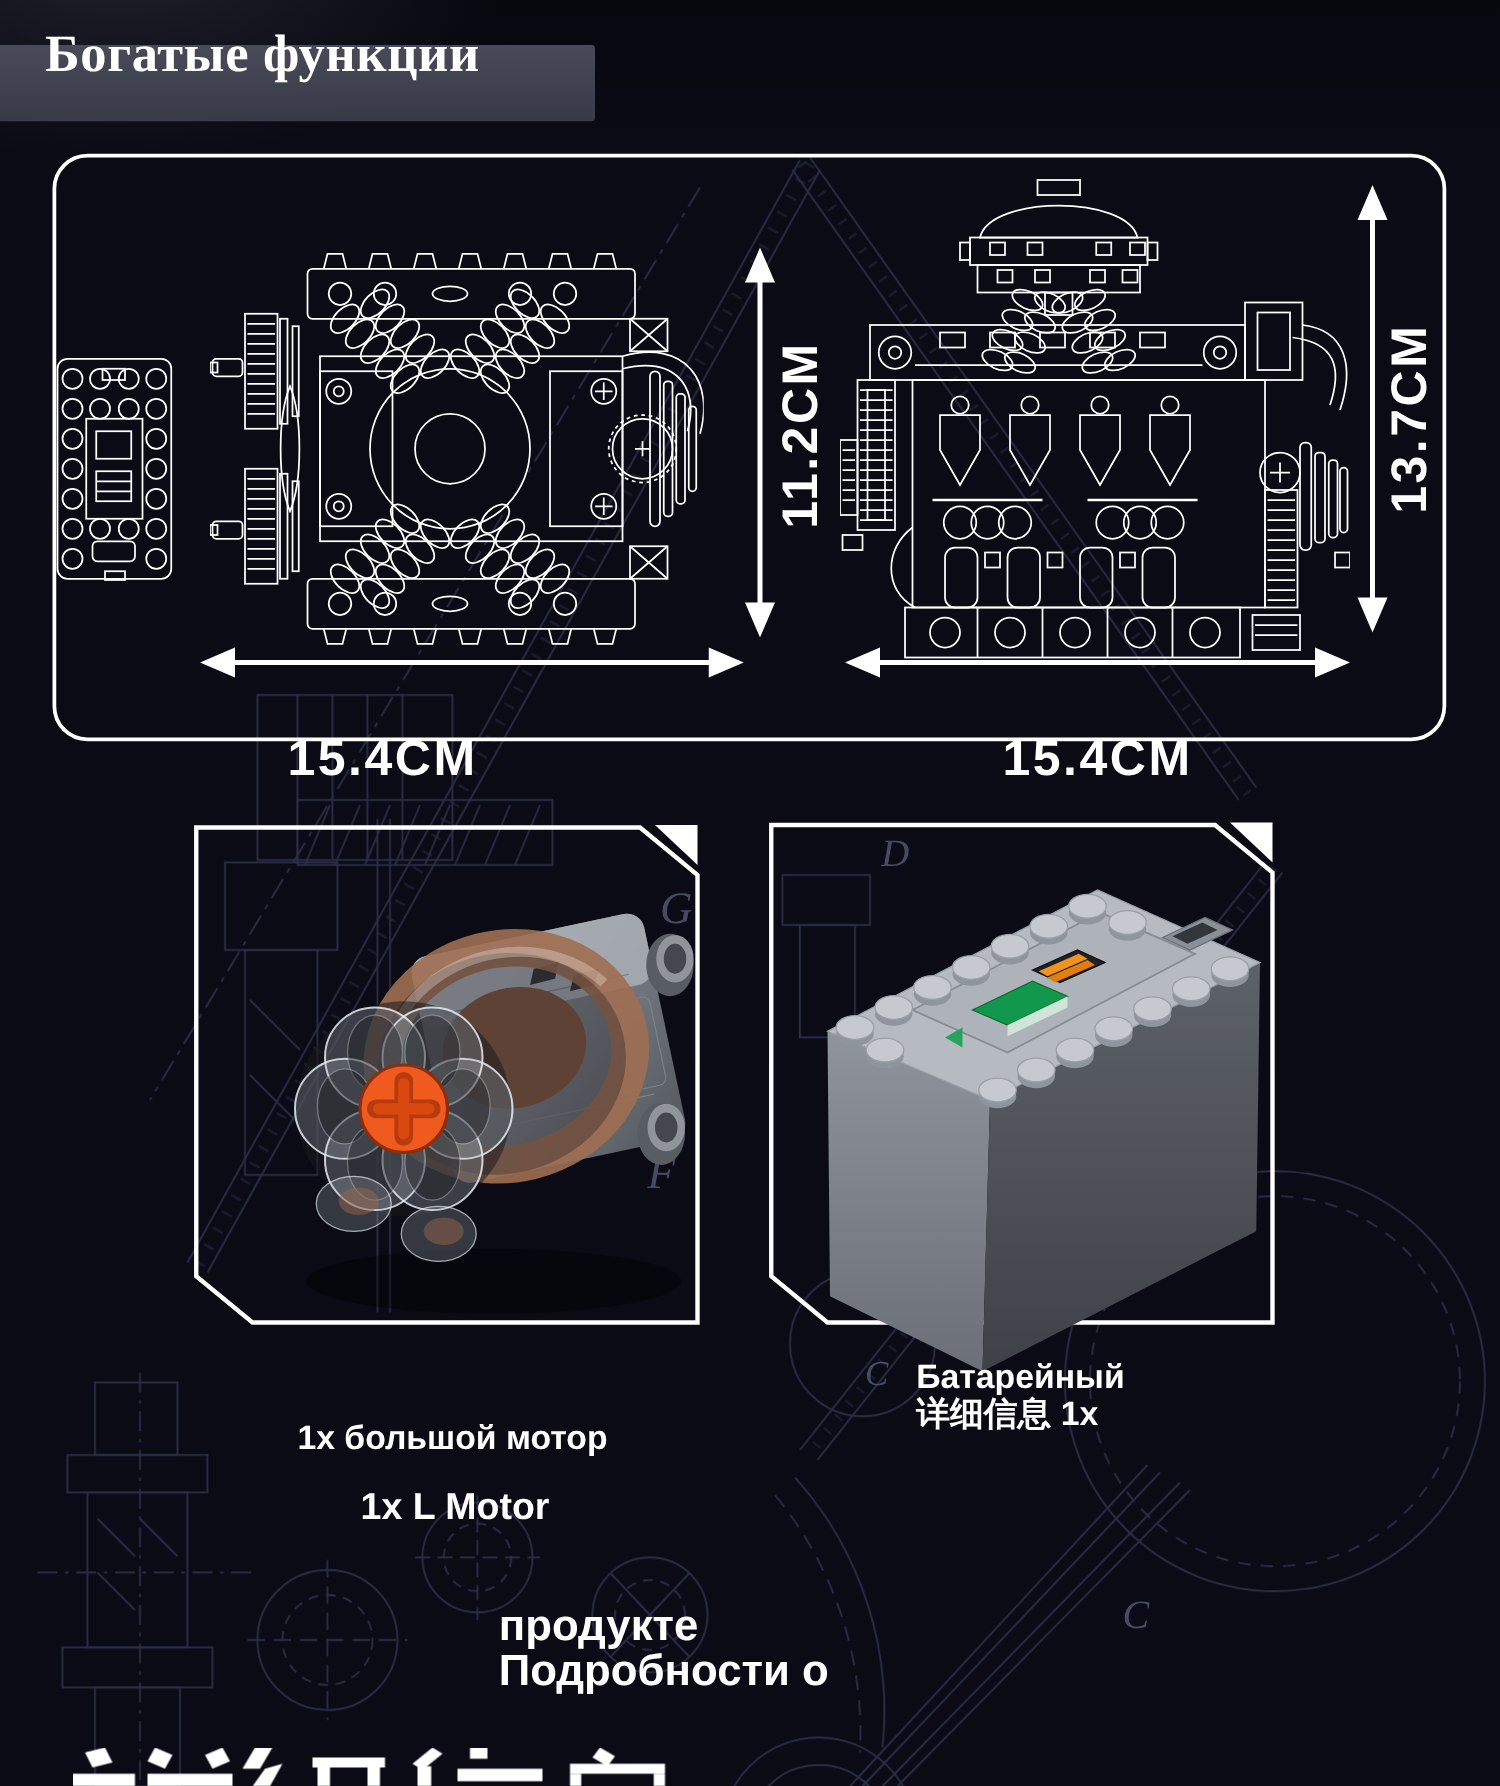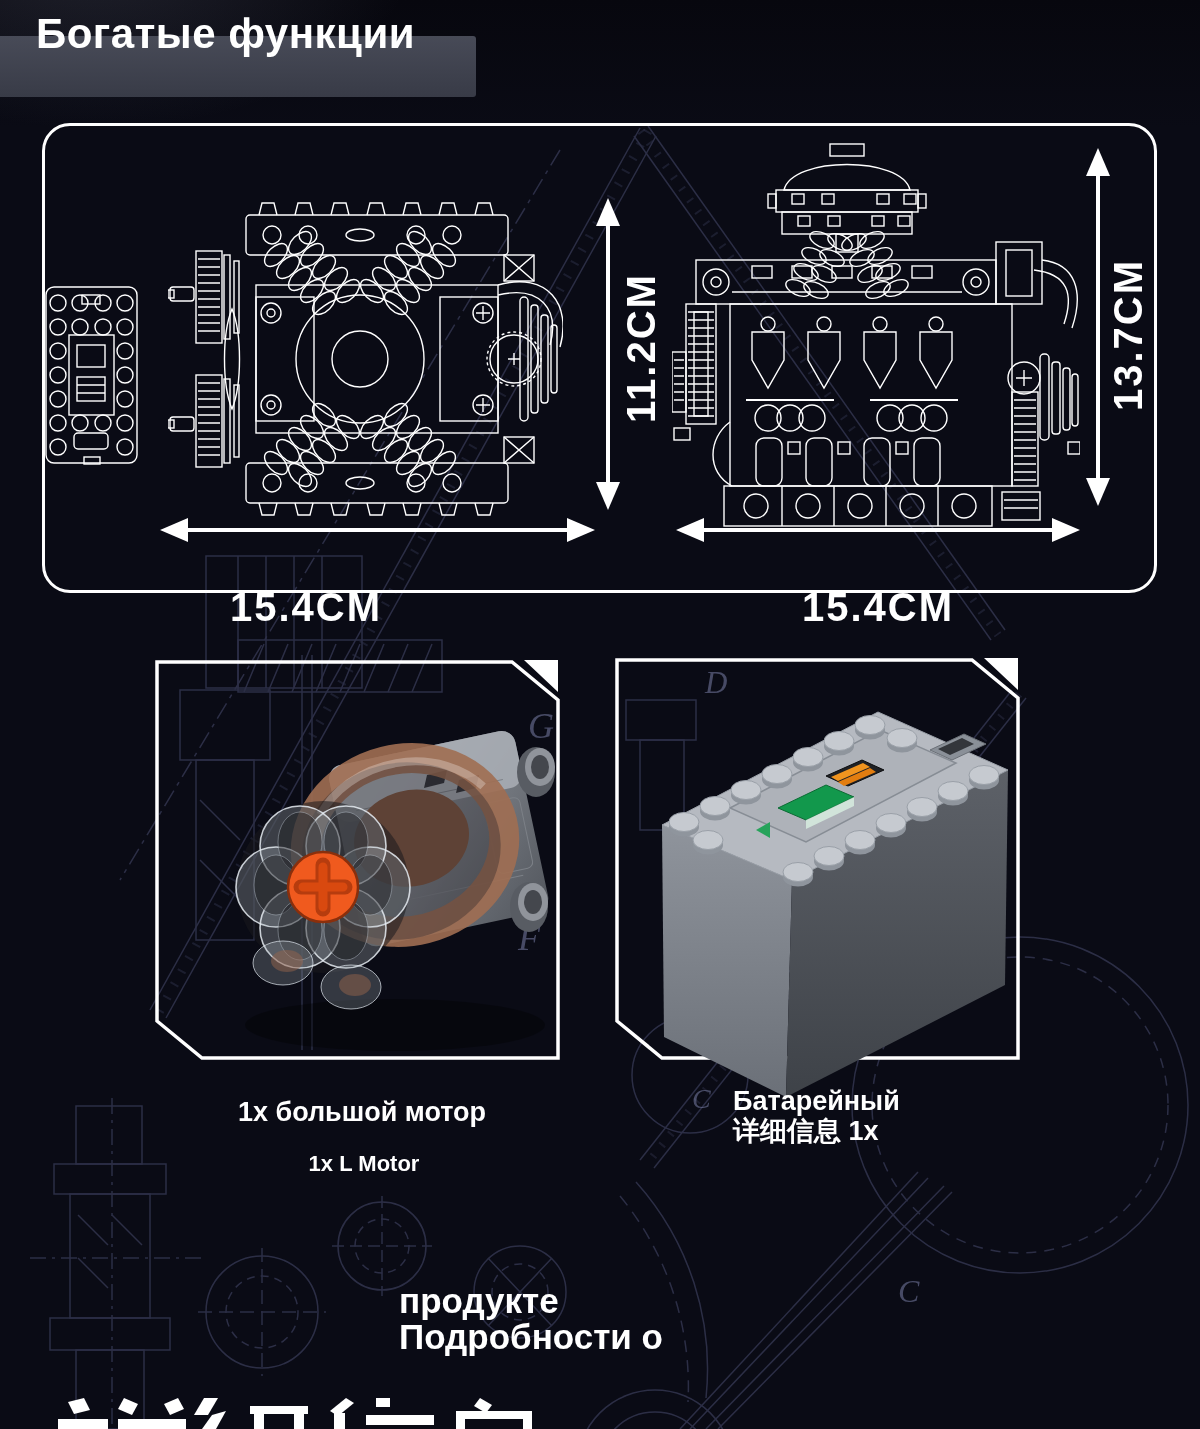--- a/index.html
+++ b/index.html
@@ -11,35 +11,35 @@
       linear-gradient(180deg,#07070e 0%,#0a0b15 9%,#0a0b15 100%);
     color:#fff;
   }
   .abs{position:absolute;}
   .title-bar{
     left:0;top:36px;width:476px;height:61px;
     background:linear-gradient(180deg,#4a4d5a 0%,#3a3d49 100%);
     border-radius:0 3px 3px 0;opacity:.96;
   }
   .page-title{
-    left:36px;top:10px;font-size:42px;font-weight:700;color:#fff;
-    letter-spacing:.5px;white-space:nowrap;
+    left:36px;top:20px;font-size:42px;font-weight:700;color:#fff;
+    letter-spacing:.5px;white-space:nowrap;font-family:Liberation Serif, serif;
   }
   .panel{
     left:42px;top:123px;width:1115px;height:470px;
     border:3px solid #fff;border-radius:28px;box-sizing:border-box;
   }
   .dim{
     color:#fff;font-weight:700;font-size:40px;letter-spacing:2px;white-space:nowrap;
   }
   .dim-h{transform:translateX(-50%);margin-top:42px;}
   .dim-v{transform:translate(-50%,-50%) rotate(-90deg);}
   .part-label-ru{font-size:27px;font-weight:700;color:#fff;line-height:1.12;white-space:nowrap;}
-  .part-label-en{font-size:22px;font-weight:700;color:#fff;white-space:pre;}
-  .centered{transform:translateX(-50%);text-align:center;}
+  .part-label-en{font-size:30px;font-weight:700;color:#fff;white-space:pre;}
+  .centered{transform:translateX(-50%);text-align:center;margin-top:38px;}
   .section-heading{
     left:399px;top:1283px;font-size:35px;font-weight:700;line-height:1.04;color:#fff;
   }
   .visually-hidden{
     position:absolute;width:1px;height:1px;overflow:hidden;
     clip:rect(0 0 0 0);white-space:nowrap;
   }
   svg{display:block;}
 </style>
 </head>

